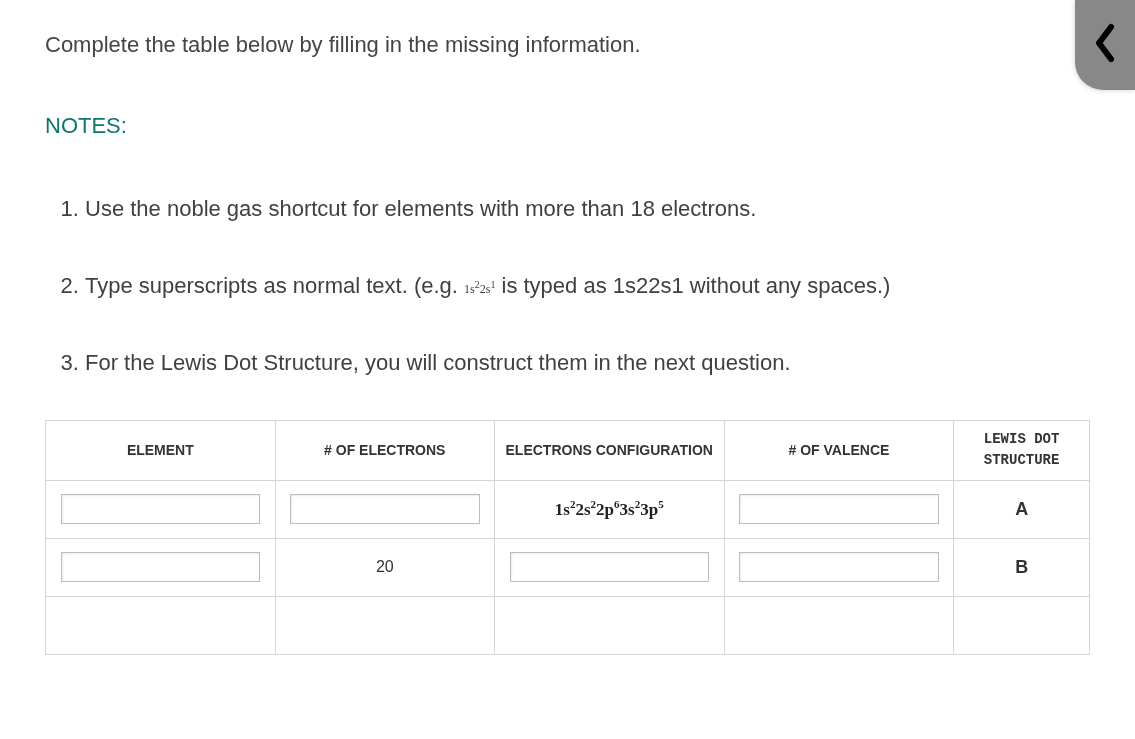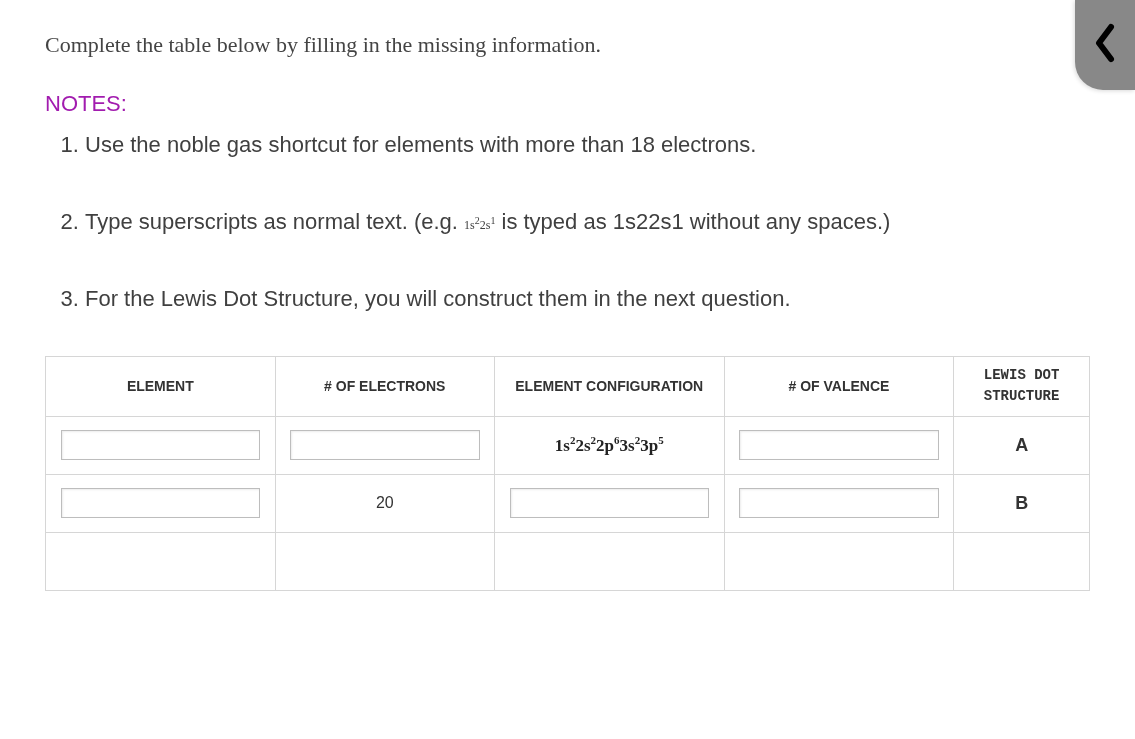--- a/index.html
+++ b/index.html
@@ -8,27 +8,27 @@
       background: #fff;
       color: #3a3a3a;
       width: 1135px;
       height: 739px;
       position: relative;
       padding: 30px 45px;
     }
     .instruction {
       font-size: 22px;
       color: #444;
-      margin-bottom: 30px;
+      margin-bottom: 52px;
       line-height: 1.4;
-      font-family: Liberation Serif, serif;
     }
     .notes-heading {
       font-size: 22px;
-      color: #a21caf;
+      color: #0f766e;
+      margin-bottom: 42px;
     }
     ol.notes-list {
       padding-left: 40px;
       margin-bottom: 30px;
     }
     ol.notes-list li {
       font-size: 22px;
       color: #404040;
       line-height: 2.5;
       margin-bottom: 22px;
@@ -117,21 +117,21 @@
   <li>
     <span>For the Lewis Dot Structure, you will construct them in the next question.</span>
   </li>
 </ol>
 
 <table class="data-table">
   <thead>
     <tr>
       <th class="col-element">ELEMENT</th>
       <th class="col-electrons"># OF ELECTRONS</th>
-      <th class="col-config">ELEMENT CONFIGURATION</th>
+      <th class="col-config">ELECTRONS CONFIGURATION</th>
       <th class="col-valence"># OF VALENCE</th>
       <th class="col-lewis">LEWIS DOT STRUCTURE</th>
     </tr>
   </thead>
   <tbody>
     <tr>
       <td>
         <input class="cell-input" type="text" value="" style="">
       </td>
       <td>

